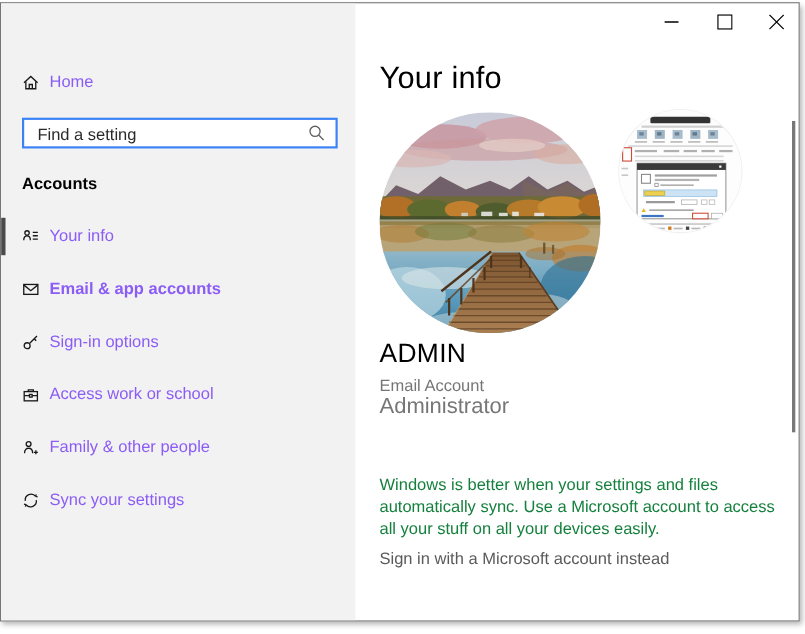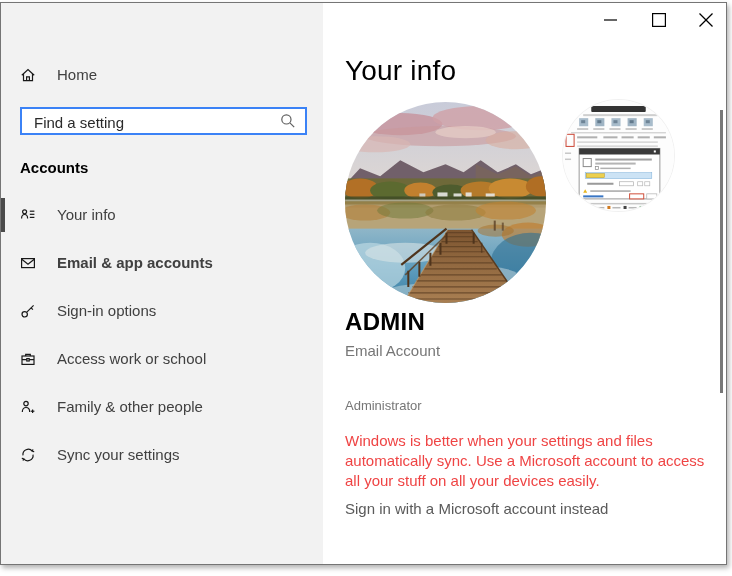--- a/index.html
+++ b/index.html
@@ -9,38 +9,38 @@
   
   .titlebar{position:absolute;left:0;top:0;width:100%;height:40px;}
   .back-btn{position:absolute;left:12px;top:4px;width:34px;height:30px;display:flex;align-items:center;justify-content:center;cursor:pointer;}
   .app-title{position:absolute;left:67px;top:0;height:38px;line-height:38px;font-size:12px;color:#000;}
   .cap-btn{position:absolute;top:2px;width:34px;height:30px;display:flex;align-items:center;justify-content:center;cursor:pointer;}
   .cap-min{left:592px;} .cap-max{left:641px;} .cap-close{left:688px;}
   
   .sidebar{position:absolute;left:0;top:0;width:322px;height:100%;background:#f2f2f2;}
   .nav-row{position:absolute;left:0;width:322px;height:40px;cursor:pointer;}
   .nav-row .icon{position:absolute;left:19px;top:12px;width:16px;height:16px;}
-  .nav-row .lbl{position:absolute;left:56px;top:0;height:40px;line-height:40px;font-size:15px;color:#404040;white-space:nowrap;}
+  .nav-row .lbl{position:absolute;left:44px;top:0;height:40px;line-height:40px;font-size:15px;color:#8b5cf6;white-space:nowrap;}
   .nav-row.selected::before{content:"";position:absolute;left:0;top:3px;width:4px;height:34px;background:#4a4a4a;}
   .home-row{top:52px;}
   .search-box{position:absolute;left:19px;top:104px;width:287px;height:28px;box-sizing:border-box;
     border:2px solid #3b82f6;background:#fff;}
   .search-box input{position:absolute;left:10px;top:0;width:240px;height:24px;border:none;outline:none;
     font-size:15px;color:#2a2a2a;background:transparent;font-family:"Liberation Sans",sans-serif;}
   .search-box input::placeholder{color:#2a2a2a;opacity:1;}
   .search-icon{position:absolute;right:9px;top:4px;width:16px;height:16px;}
   .section-hdr{position:absolute;left:19px;top:156px;font-size:15px;font-weight:bold;color:#000;}
   
   .page-title{position:absolute;left:344px;top:52px;font-size:28px;font-weight:300;color:#000;letter-spacing:.2px;}
   .avatar-big{position:absolute;left:344px;top:99px;width:201px;height:201px;border-radius:50%;overflow:hidden;}
   .avatar-small{position:absolute;left:562px;top:97px;width:111px;height:111px;border-radius:50%;overflow:hidden;box-shadow:0 0 0 1px rgba(0,0,0,0.06);}
-  .acct-name{position:absolute;left:344px;top:305px;font-size:24px;font-weight:bold;color:#000;letter-spacing:.3px;}
+  .acct-name{position:absolute;left:344px;top:305px;font-size:24px;font-weight:normal;color:#000;letter-spacing:.3px;}
   .acct-type{position:absolute;left:344px;top:338px;font-size:15px;line-height:19px;color:#767676;}
-  .acct-role{position:absolute;left:344px;top:357px;font-size:13px;line-height:19px;color:#767676;margin-top:36px;}
-  .sync-text{position:absolute;left:344px;top:428px;width:372px;font-size:15px;line-height:20px;color:#ef4444;white-space:pre-line;}
+  .acct-role{position:absolute;left:344px;top:357px;font-size:20px;line-height:19px;color:#767676;}
+  .sync-text{position:absolute;left:344px;top:428px;width:372px;font-size:15px;line-height:20px;color:#15803d;white-space:pre-line;}
   .ms-link{position:absolute;left:344px;top:497px;font-size:15px;color:#5a5a5a;cursor:pointer;}
   .scroll-thumb{position:absolute;left:719px;top:107px;width:3px;height:283px;background:#777777;cursor:pointer;}
   svg{display:block;}
 </style>
 </head>
 <body>
 
 <div class="window">
 
   <div class="titlebar">

